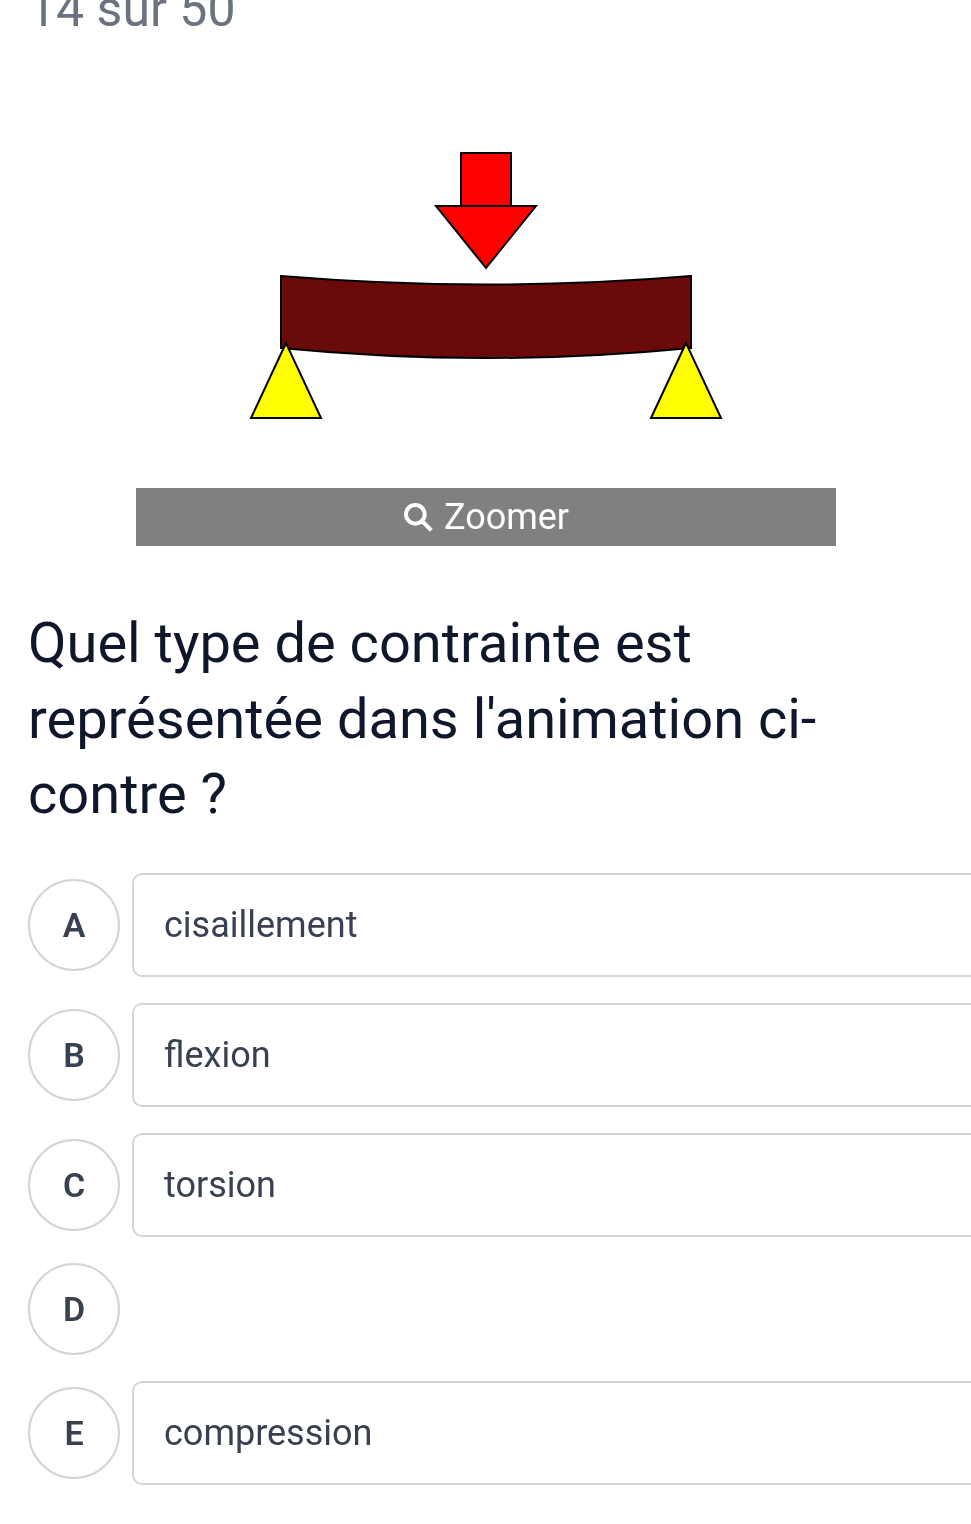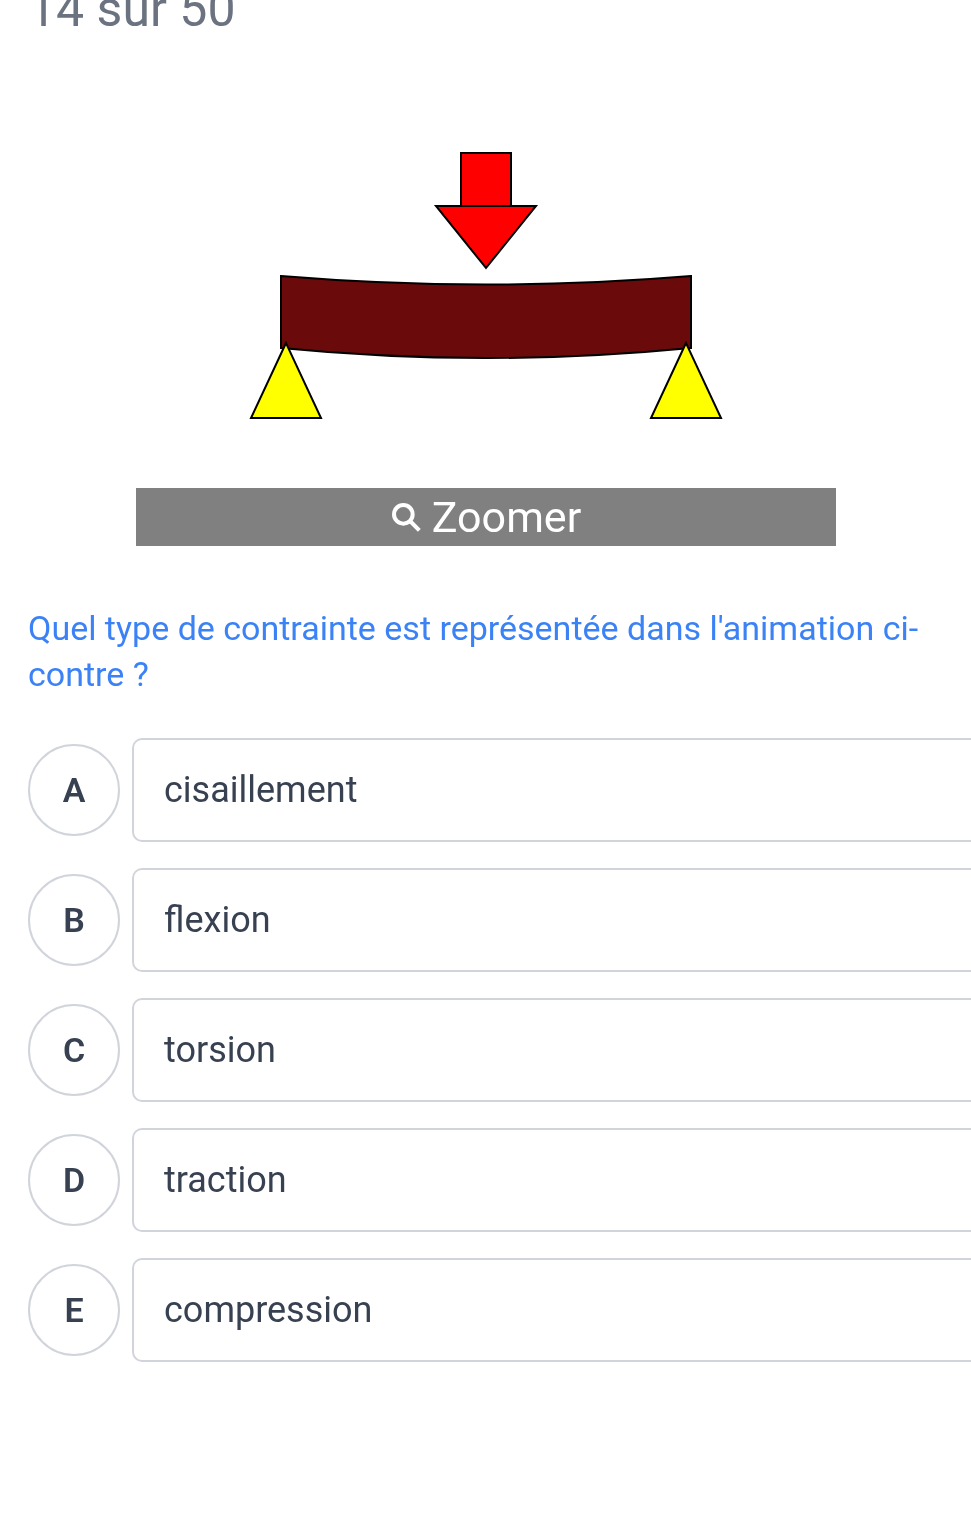--- a/index.html
+++ b/index.html
@@ -39,26 +39,26 @@
     }
     .zoom-bar svg {
       width: 32px;
       height: 32px;
       fill: none;
       stroke: #ffffff;
       stroke-width: 3;
     }
     .zoom-label {
       color: #ffffff;
-      font-size: 43px;
+      font-size: 36px;
       font-weight: 400;
     }
     .question-text {
-      font-size: 34px;
-      color: #3b82f6;
+      font-size: 56px;
+      color: #0f172a;
       padding: 60px 28px 40px 28px;
       line-height: 1.35;
       font-weight: 400;
     }
     .options {
       padding: 0 0 0 28px;
     }
     .option-row {
       display: flex;
       align-items: center;
@@ -137,19 +137,18 @@
   <div class="option-row">
     <div class="option-letter">B</div>
     <div class="option-box">flexion</div>
   </div>
   <div class="option-row">
     <div class="option-letter">C</div>
     <div class="option-box">torsion</div>
   </div>
   <div class="option-row">
     <div class="option-letter">D</div>
-    <div class="option-box">traction</div>
   </div>
   <div class="option-row">
     <div class="option-letter">E</div>
     <div class="option-box">compression</div>
   </div>
 </div>
 
 </body></html>

